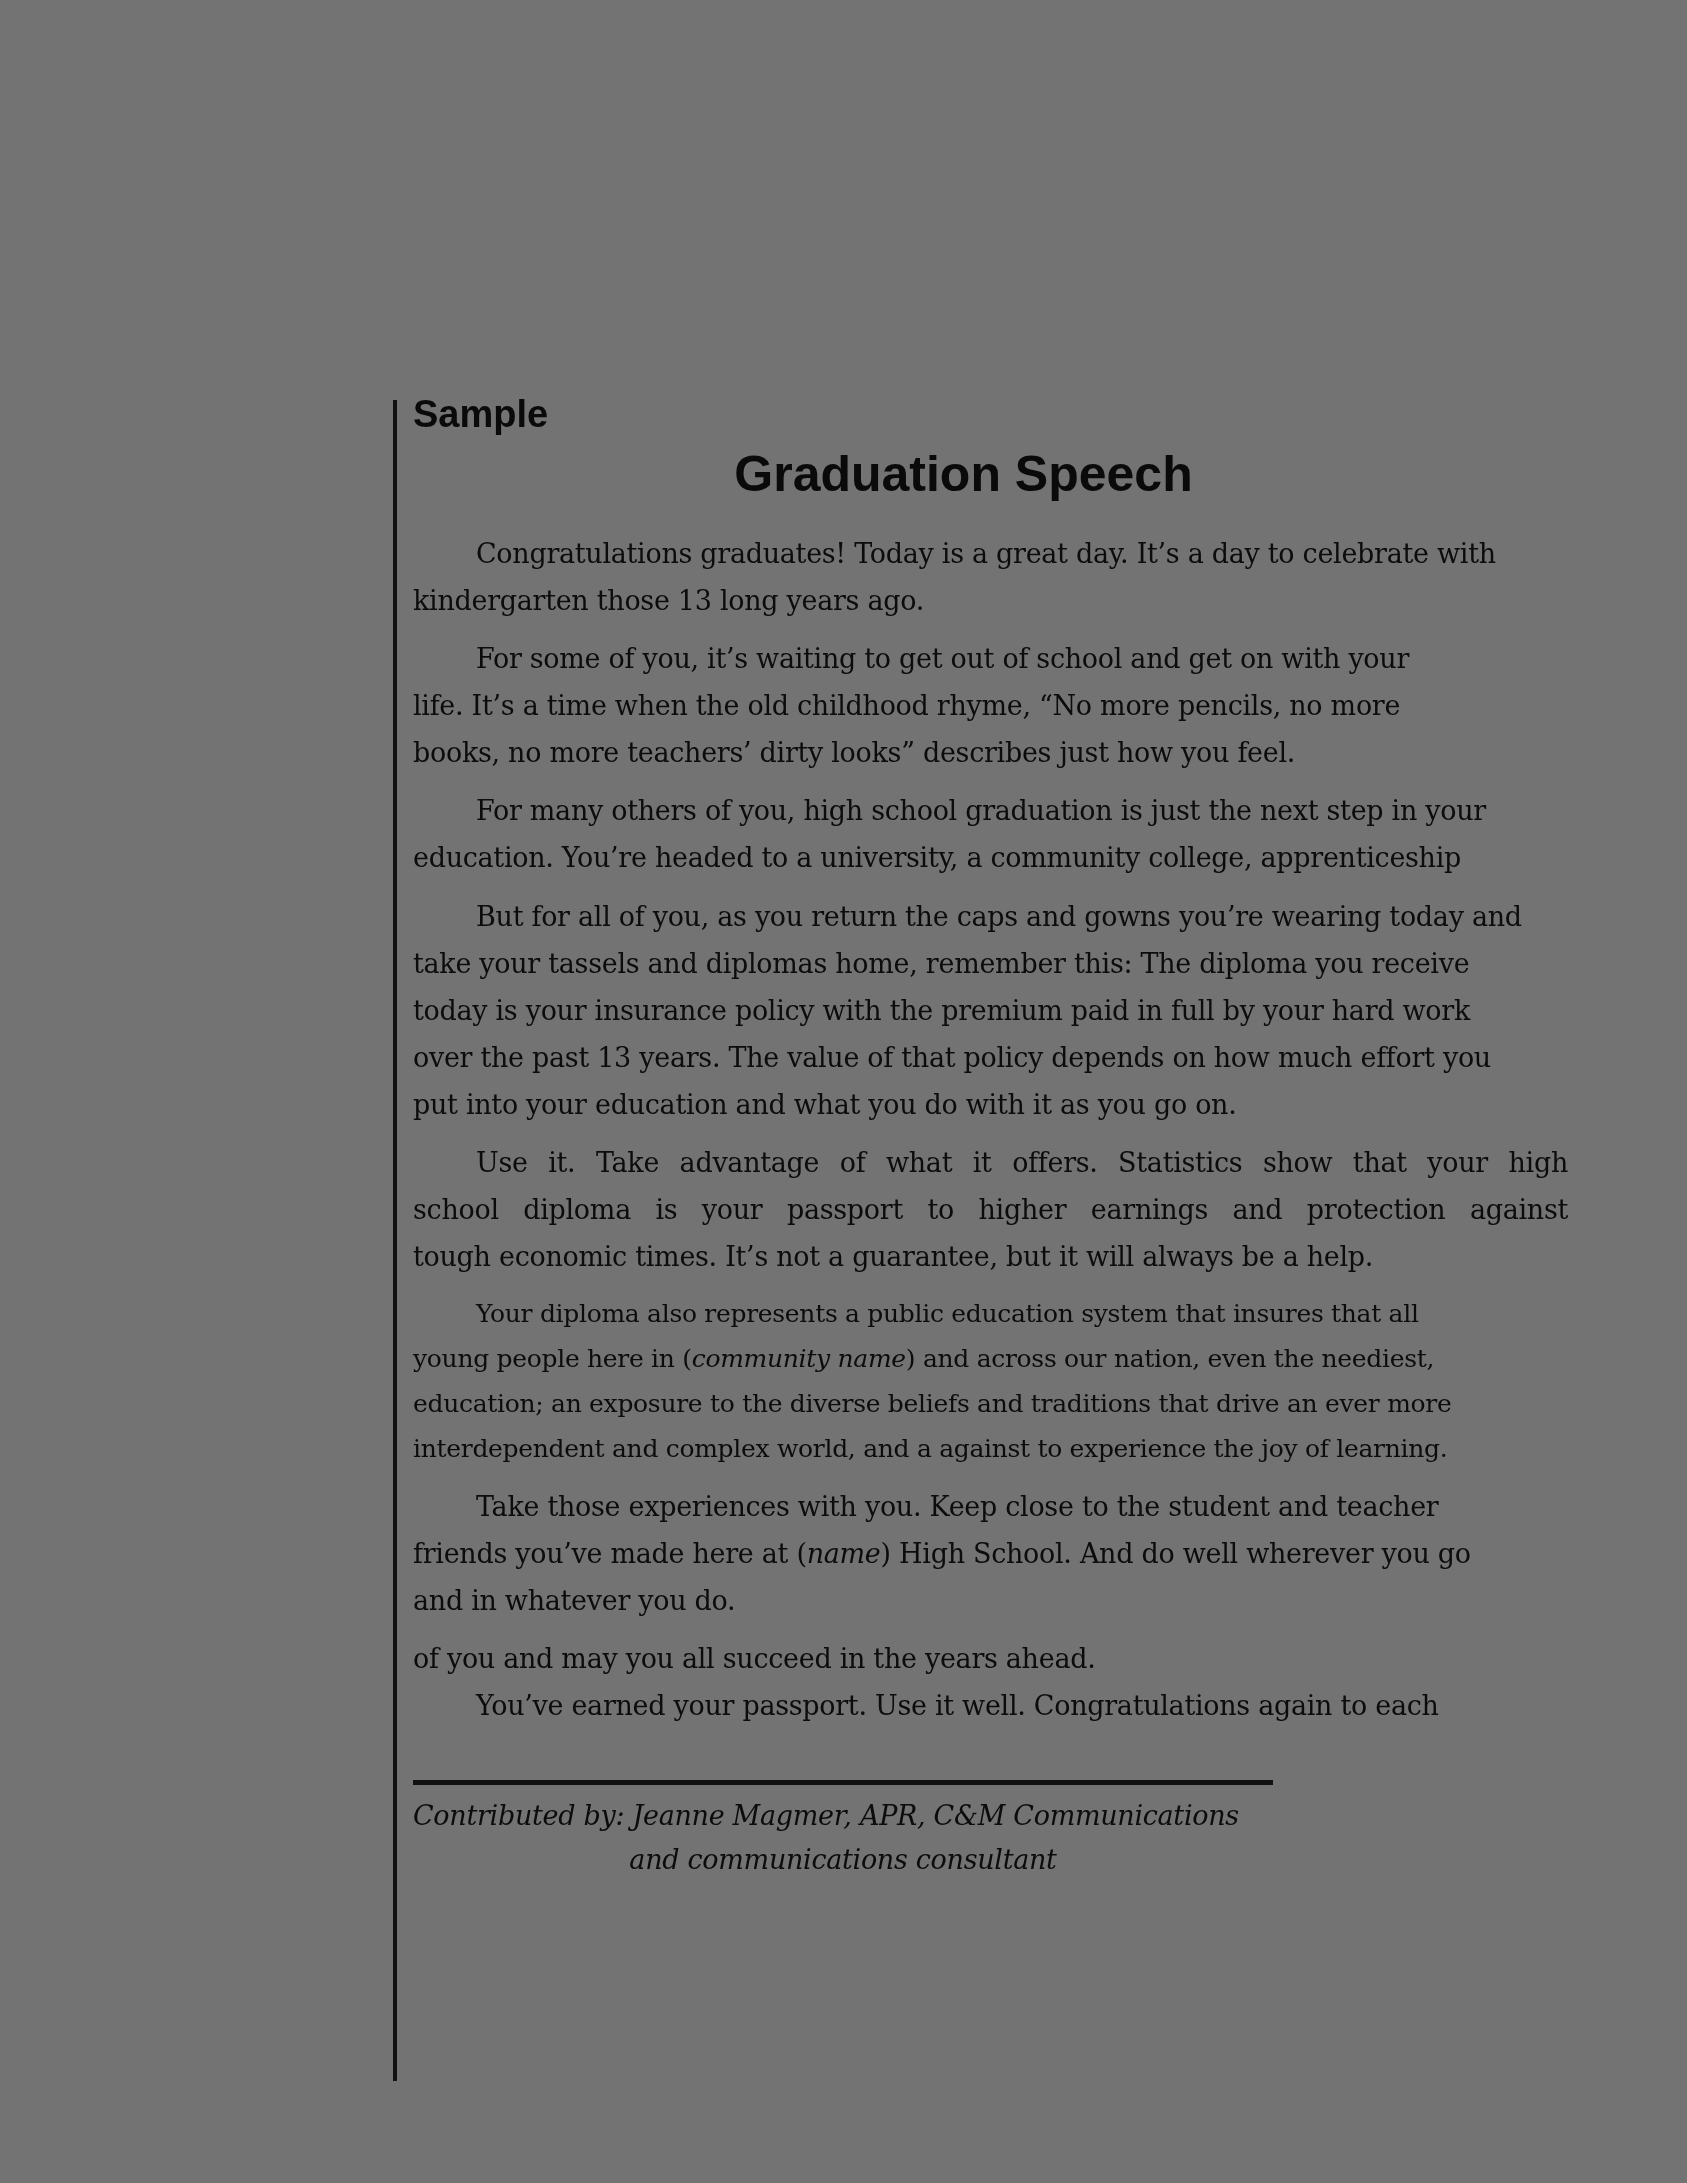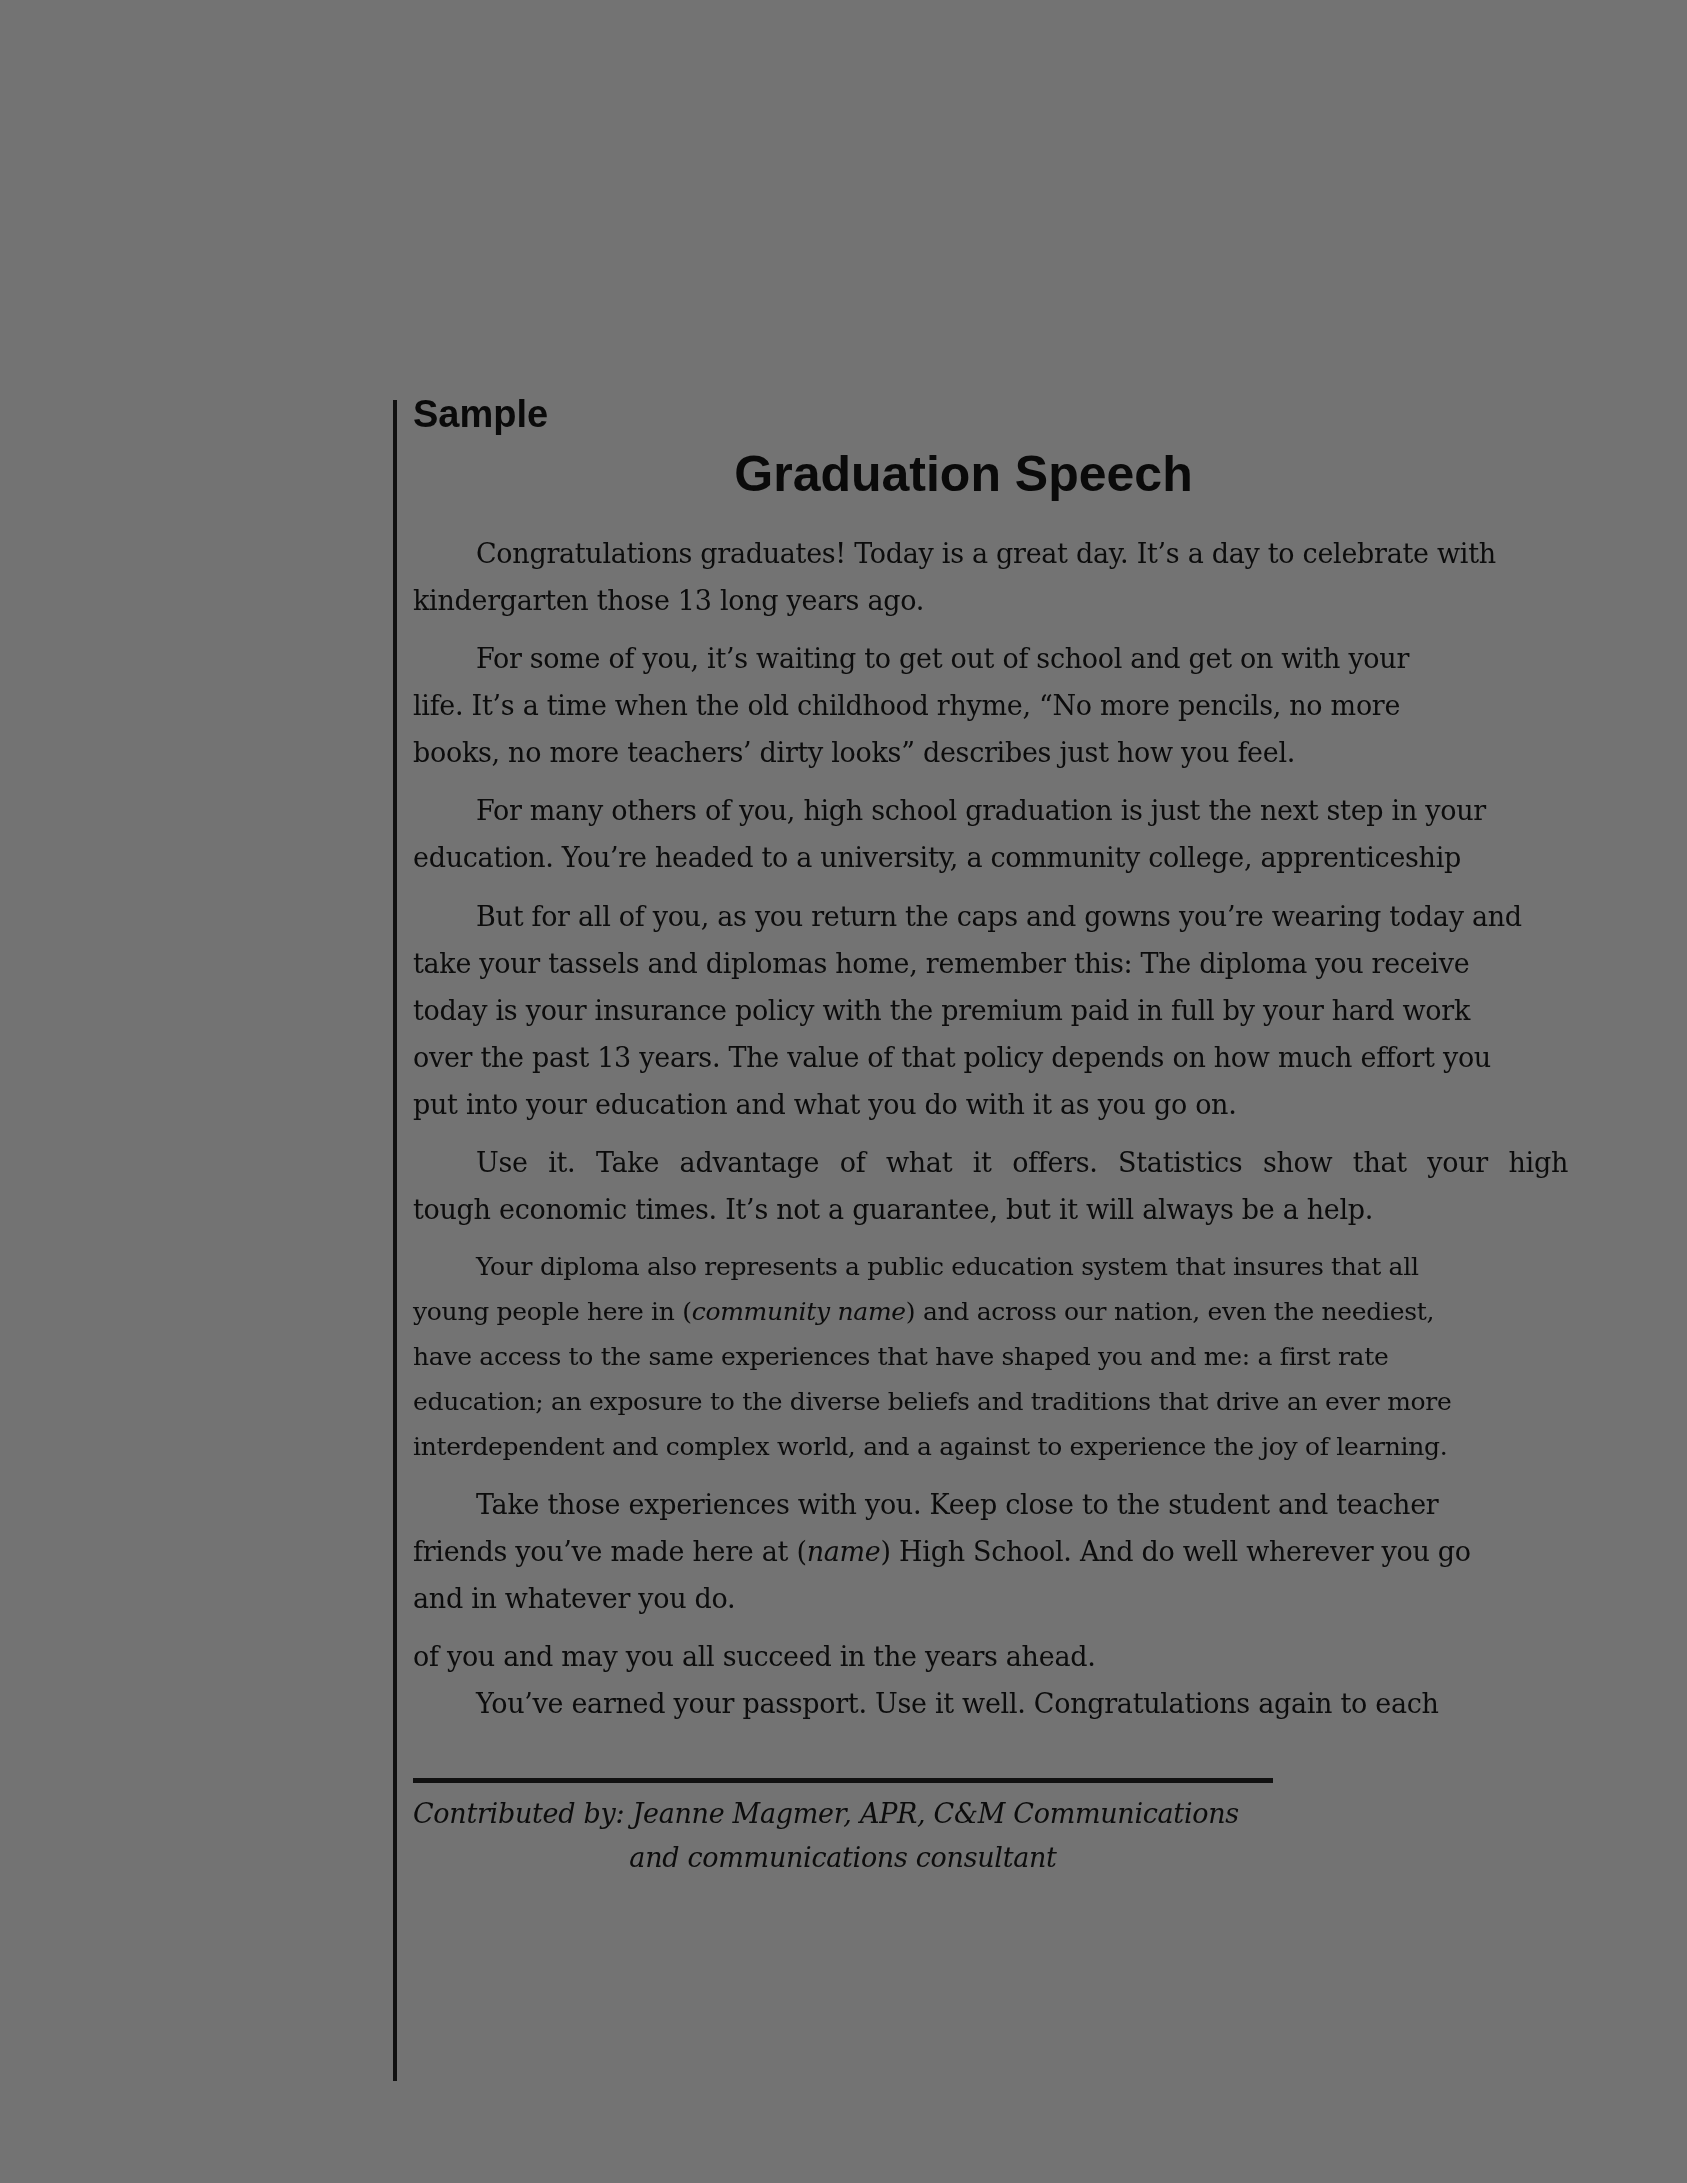--- a/index.html
+++ b/index.html
@@ -118,26 +118,26 @@
         </p>
         <p class="para">
           <span class="line first"><span>But for all of you, as you return the caps and gowns you’re wearing today and</span></span>
           <span class="line"><span>take your tassels and diplomas home, remember this: The diploma you receive</span></span>
           <span class="line"><span>today is your insurance policy with the premium paid in full by your hard work</span></span>
           <span class="line"><span>over the past 13 years. The value of that policy depends on how much effort you</span></span>
           <span class="line"><span>put into your education and what you do with it as you go on.</span></span>
         </p>
         <p class="para justify">
           <span class="line first jfull"><span>Use it. Take advantage of what it offers. Statistics show that your high</span></span>
+          <span class="line jfull"><span>school diploma is your passport to higher earnings and protection against</span></span>
           <span class="line"><span>tough economic times. It’s not a guarantee, but it will always be a help.</span></span>
         </p>
         <p class="para small">
           <span class="line first"><span>Your diploma also represents a public education system that insures that all</span></span>
           <span class="line"><span>young people here in (</span><em>community name</em><span>) and across our nation, even the neediest,</span></span>
-          <span class="line"><span>have access to the same experiences that have shaped you and me: a first rate</span></span>
           <span class="line"><span>education; an exposure to the diverse beliefs and traditions that drive an ever more</span></span>
           <span class="line"><span>interdependent and complex world, and a against to experience the joy of learning.</span></span>
         </p>
         <p class="para">
           <span class="line first"><span>Take those experiences with you. Keep close to the student and teacher</span></span>
           <span class="line"><span>friends you’ve made here at (</span><em>name</em><span>) High School. And do well wherever you go</span></span>
           <span class="line"><span>and in whatever you do.</span></span>
         </p>
         <p class="para">
           <span class="line"><span>of you and may you all succeed in the years ahead.</span></span>

